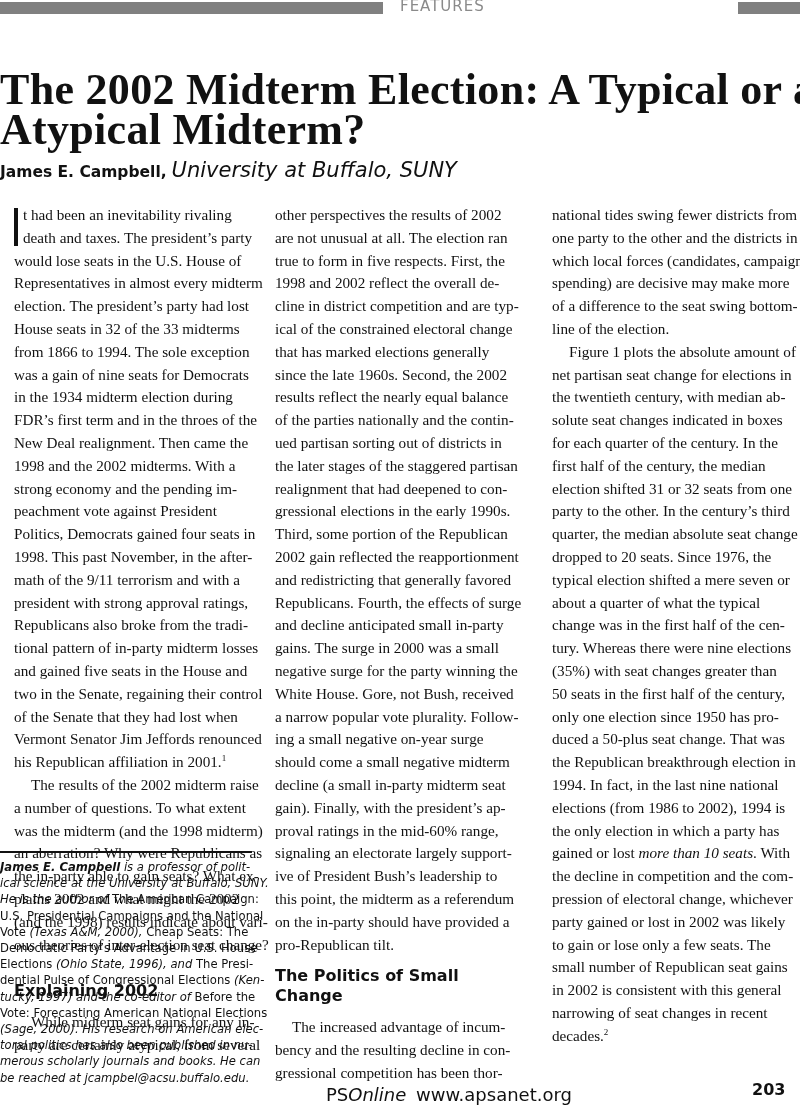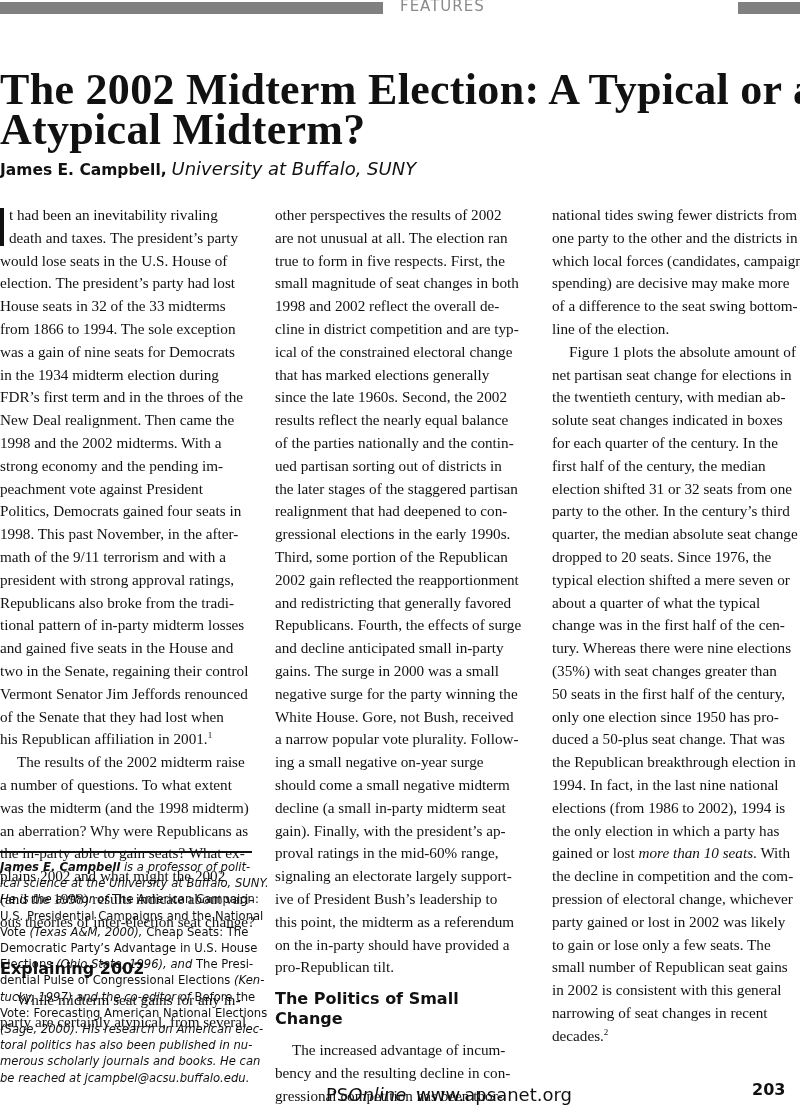--- a/index.html
+++ b/index.html
@@ -5,24 +5,24 @@
   html, body { margin: 0; padding: 0; background: #ffffff; }
   body { width: 800px; height: 1109px; position: relative; overflow: hidden; color: #111; }
 
   .hdr-bar-left { position: absolute; left: 0; top: 2px; width: 383px; height: 12px; background: #808080; }
   .hdr-bar-right { position: absolute; left: 738px; top: 2px; width: 62px; height: 12px; background: #808080; }
   .hdr-label { position: absolute; left: 400px; top: -3px; font-family: "DejaVu Sans", sans-serif; font-size: 15px; letter-spacing: 1px; color: #8a8a8a; font-weight: normal; }
 
   .title { position: absolute; left: 0; top: 70px; width: 790px; font-family: "Liberation Serif", serif; font-weight: bold; font-size: 44px; line-height: 40px; letter-spacing: 0.3px; margin: 0; color: #111; }
   .byline { position: absolute; left: 0; top: 158px; font-family: "DejaVu Sans", sans-serif; font-size: 15.5px; color: #111; }
   .byline .name { font-weight: bold; }
-  .byline .aff { font-style: italic; font-size: 18px; }
+  .byline .aff { font-style: italic; font-size: 21px; }
 
   .col { position: absolute; font-family: "Liberation Serif", serif; font-size: 15.2px; line-height: 22.8px; text-align: left; color: #111; }
-  .col1 { left: 0; top: 204px; width: 252px; }
+  .col1 { left: 14px; top: 204px; width: 252px; }
   .col2 { left: 275px; top: 204px; width: 250px; }
   .col3 { left: 552px; top: 204px; width: 248px; }
 
   .col p { margin: 0; }
   .line { display: block; white-space: nowrap; }
   .dropcap-line { display: block; white-space: nowrap; padding-left: 9px; }
   .dropcap { position: absolute; left: 0; top: 4px; width: 4px; height: 38px; background: #111; }
 
   .sec-head { font-family: "DejaVu Sans", sans-serif; font-weight: bold; font-size: 16px; line-height: 20px; margin: 0; color: #111; }
   sup { font-size: 9px; line-height: 0; vertical-align: 6px; }
@@ -54,40 +54,41 @@
   <span class="name">James E. Campbell,</span>
   <span class="aff">University at Buffalo, SUNY</span>
 </div>
 
 <div class="col col1">
   <div class="dropcap"></div>
   <p>
     <span class="dropcap-line">t had been an inevitability rivaling</span>
     <span class="dropcap-line">death and taxes. The president’s party</span>
     <span class="line">would lose seats in the U.S. House of</span>
+    <span class="line">Representatives in almost every midterm</span>
     <span class="line">election. The president’s party had lost</span>
     <span class="line">House seats in 32 of the 33 midterms</span>
     <span class="line">from 1866 to 1994. The sole exception</span>
     <span class="line">was a gain of nine seats for Democrats</span>
     <span class="line">in the 1934 midterm election during</span>
     <span class="line">FDR’s first term and in the throes of the</span>
     <span class="line">New Deal realignment. Then came the</span>
     <span class="line">1998 and the 2002 midterms. With a</span>
     <span class="line">strong economy and the pending im-</span>
     <span class="line">peachment vote against President</span>
     <span class="line">Politics, Democrats gained four seats in</span>
     <span class="line">1998. This past November, in the after-</span>
     <span class="line">math of the 9/11 terrorism and with a</span>
     <span class="line">president with strong approval ratings,</span>
     <span class="line">Republicans also broke from the tradi-</span>
     <span class="line">tional pattern of in-party midterm losses</span>
     <span class="line">and gained five seats in the House and</span>
     <span class="line">two in the Senate, regaining their control</span>
+    <span class="line">of the Senate that they had lost when</span>
     <span class="line">Vermont Senator Jim Jeffords renounced</span>
-    <span class="line">of the Senate that they had lost when</span>
     <span class="line"><span>his Republican affiliation in 2001.</span><sup>1</sup></span>
   </p>
   <p>
     <span class="line" style="padding-left:17px">The results of the 2002 midterm raise</span>
     <span class="line">a number of questions. To what extent</span>
     <span class="line">was the midterm (and the 1998 midterm)</span>
     <span class="line">an aberration? Why were Republicans as</span>
     <span class="line">the in-party able to gain seats? What ex-</span>
     <span class="line">plains 2002 and what might the 2002</span>
     <span class="line">(and the 1998) results indicate about vari-</span>
@@ -116,21 +117,20 @@
   <span class="line it">toral politics has also been published in nu-</span>
   <span class="line it">merous scholarly journals and books. He can</span>
   <span class="line it">be reached at jcampbel@acsu.buffalo.edu.</span>
 </div>
 
 <div class="col col2">
   <p>
     <span class="line">other perspectives the results of 2002</span>
     <span class="line">are not unusual at all. The election ran</span>
     <span class="line">true to form in five respects. First, the</span>
-    <span class="line">small magnitude of seat changes in both</span>
     <span class="line">1998 and 2002 reflect the overall de-</span>
     <span class="line">cline in district competition and are typ-</span>
     <span class="line">ical of the constrained electoral change</span>
     <span class="line">that has marked elections generally</span>
     <span class="line">since the late 1960s. Second, the 2002</span>
     <span class="line">results reflect the nearly equal balance</span>
     <span class="line">of the parties nationally and the contin-</span>
     <span class="line">ued partisan sorting out of districts in</span>
     <span class="line">the later stages of the staggered partisan</span>
     <span class="line">realignment that had deepened to con-</span>

